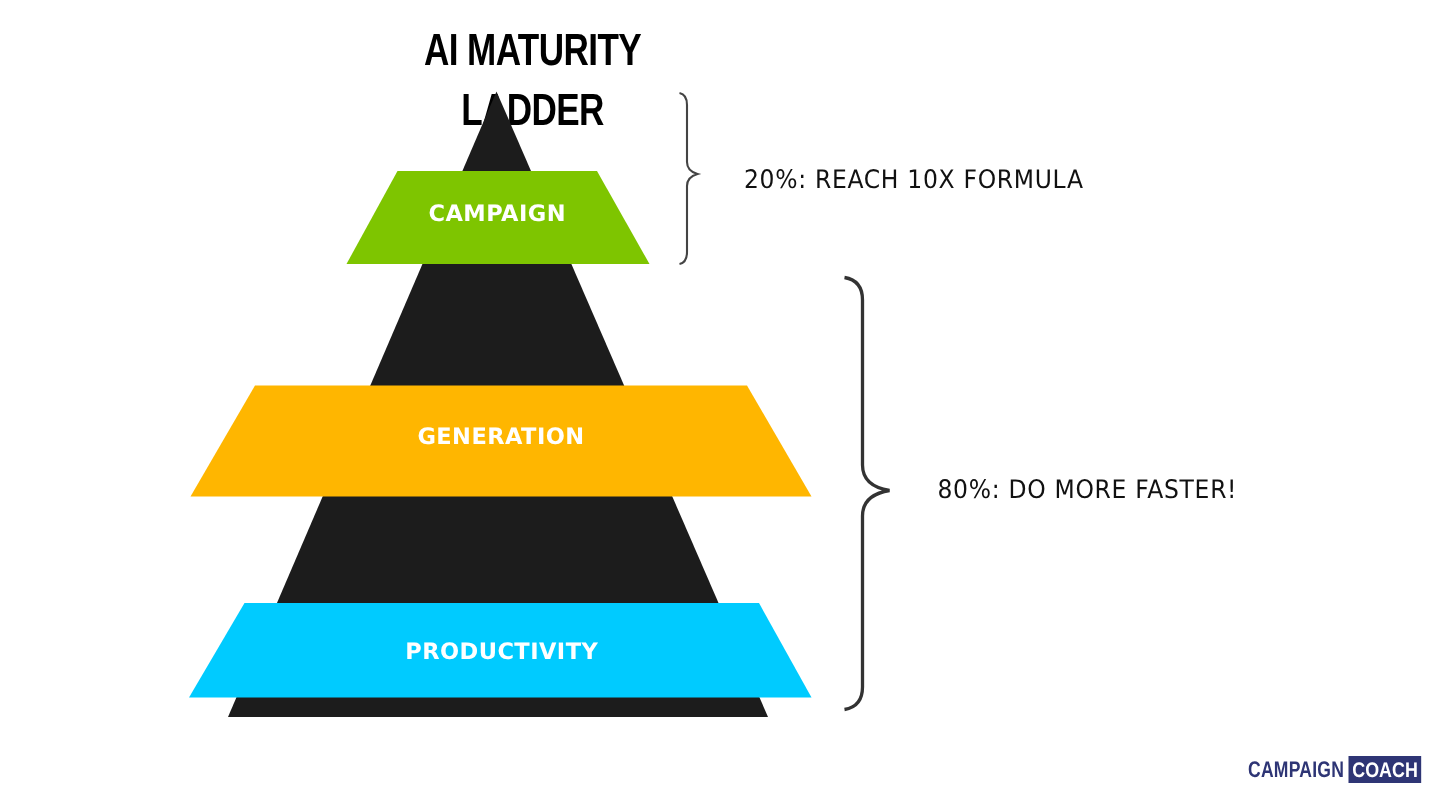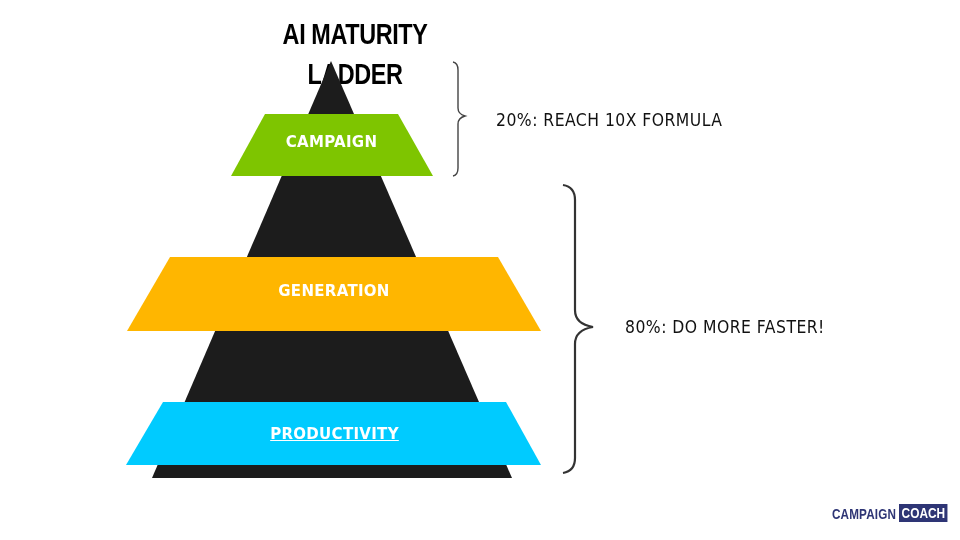--- a/index.html
+++ b/index.html
@@ -45,21 +45,21 @@
 
   <polygon points="163,402 506,402 541,465 126,465" fill="#00cbff"></polygon>
 
   <path d="M453,62 Q458,63 458,70 L458,108 Q458,114 465,116 Q458,118 458,124 L458,168 Q458,175 453,176" fill="none" stroke="#444" stroke-width="1.4"></path>
 
   <path d="M563,185 Q575,187 575,200 L575,310 Q575,324 593,327 Q575,330 575,344 L575,458 Q575,471 563,473" fill="none" stroke="#333" stroke-width="2.2"></path>
 </svg>
 
 <div class="band-label" style="left:265px; top:133px; width:133px;">CAMPAIGN</div>
 <div class="band-label" style="left:170px; top:282px; width:328px;">GENERATION</div>
-<div class="band-label" style="left:163px; top:425px; width:343px;text-decoration:underline;">PRODUCTIVITY</div>
+<div class="band-label" style="left:163px; top:425px; width:343px;">PRODUCTIVITY</div>
 
 <div class="note" style="left:496px; top:110px;">20%: REACH 10X FORMULA</div>
 <div class="note" style="left:625px; top:317px;">80%: DO MORE FASTER!</div>
 
 <div class="logo">
   <span class="logo-left">CAMPAIGN</span>
   <span class="logo-right">COACH</span>
 </div>
 
 </body></html>

